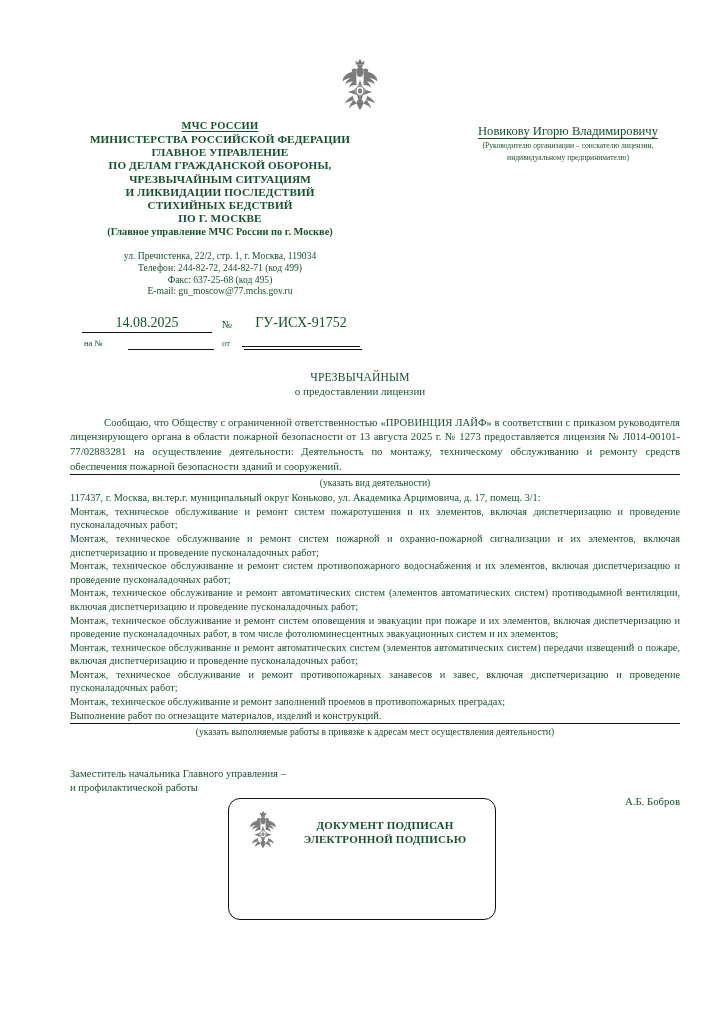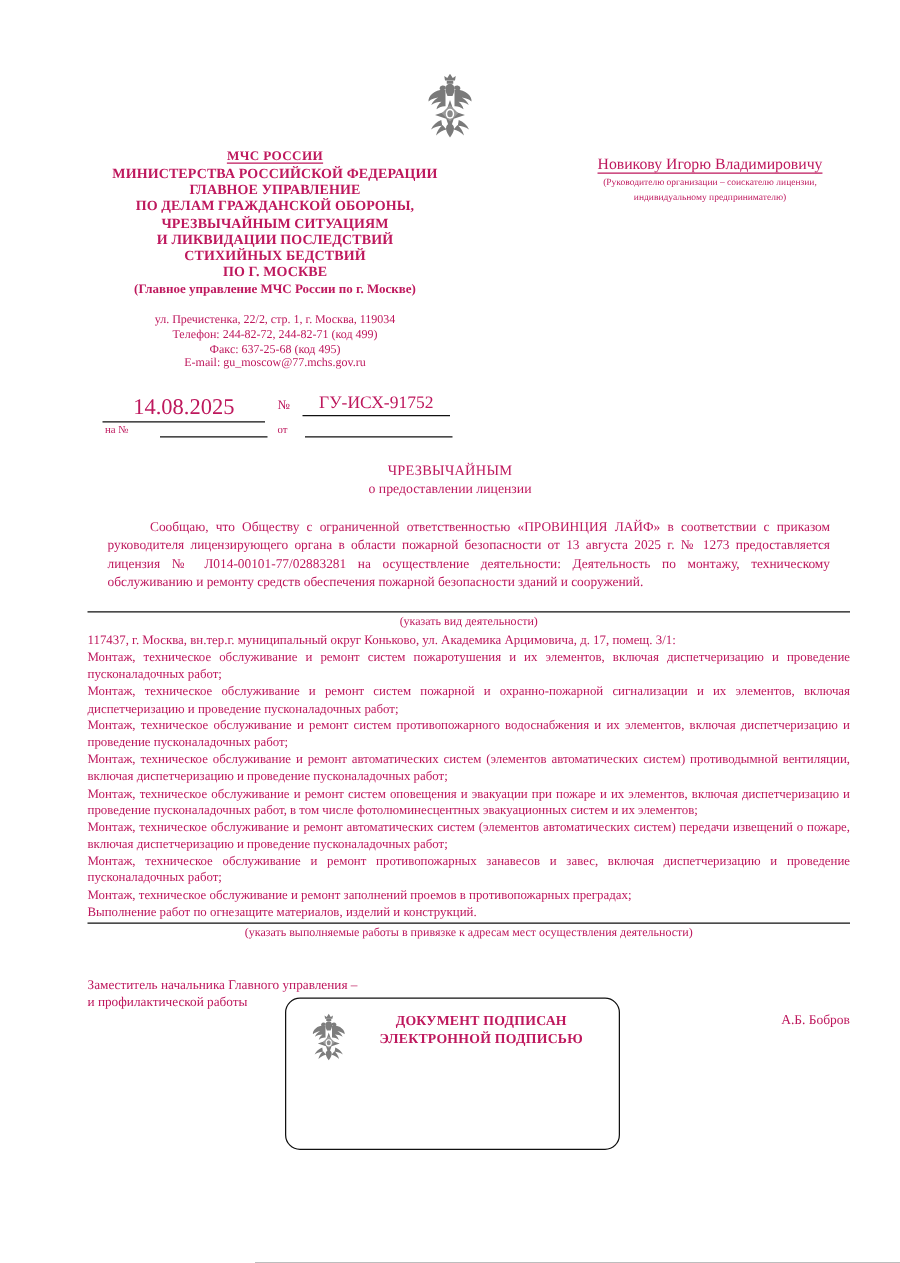--- a/index.html
+++ b/index.html
@@ -8,21 +8,21 @@
     background: #8a8a8a;
   }
   .page {
     position: relative;
     width: 720px;
     height: 1010px;
     background: #ffffff;
     margin: 0 auto;
     overflow: hidden;
     font-family: "Liberation Serif", "DejaVu Serif", serif;
-    color: #be185d;
+    color: #14532d;
     box-sizing: border-box;
   }
 
   
   .header {
     position: relative;
     padding-top: 58px;
   }
   .emblem-wrap {
     text-align: center;
@@ -93,39 +93,39 @@
     margin-left: 70px;
     width: 290px;
     height: 44px;
   }
   .ref-date {
     position: absolute;
     left: 12px;
     top: 0;
     width: 130px;
     text-align: center;
-    font-size: 18px;
+    font-size: 14px;
     border-bottom: 1px solid #111;
     padding-bottom: 1px;
   }
   .ref-nosign {
     position: absolute;
     left: 152px;
     top: 4px;
     font-size: 10.5px;
   }
   .ref-num {
     position: absolute;
     left: 172px;
     top: 0;
     width: 118px;
     text-align: center;
     font-size: 14px;
     border-bottom: 1px solid #111;
-    padding-bottom: 1px;
+    padding-bottom: 15px;
   }
   .ref-nan {
     position: absolute;
     left: 14px;
     top: 23px;
     font-size: 8.6px;
   }
   .ref-line-a {
     position: absolute;
     left: 58px;
@@ -165,21 +165,21 @@
   
   .body-wrap {
     margin: 18px 40px 0 70px;
     width: 610px;
   }
   .para {
     font-size: 10.7px;
     line-height: 14.6px;
     text-align: justify;
     text-indent: 34px;
-    margin: 16px;
+    margin: 0;
   }
   .rule {
     border-bottom: 1px solid #111;
     height: 0;
     margin-top: 1px;
   }
   .caption {
     text-align: center;
     font-size: 9.6px;
     margin-top: 2px;
@@ -226,21 +226,21 @@
     top: 798px;
     width: 268px;
     height: 122px;
     border: 1.6px solid #111;
     border-radius: 12px;
     background: #fff;
     box-sizing: border-box;
   }
   .stamp-top {
     display: flex;
-    align-items: flex-start;
+    align-items: center;
     padding: 11px 12px 4px 14px;
   }
   .stamp-emblem {
     width: 40px;
     height: 44px;
     flex: 0 0 40px;
   }
   .stamp-title {
     flex: 1;
     text-align: center;

